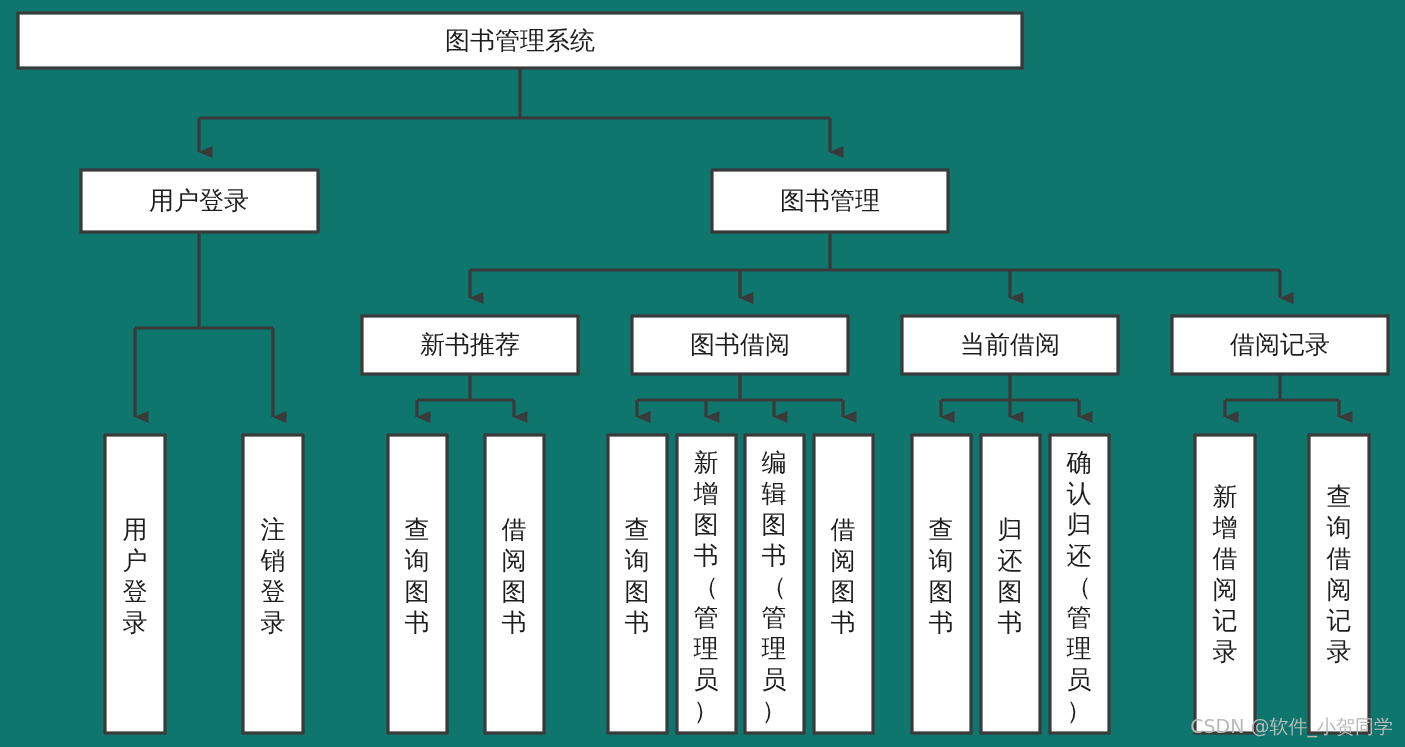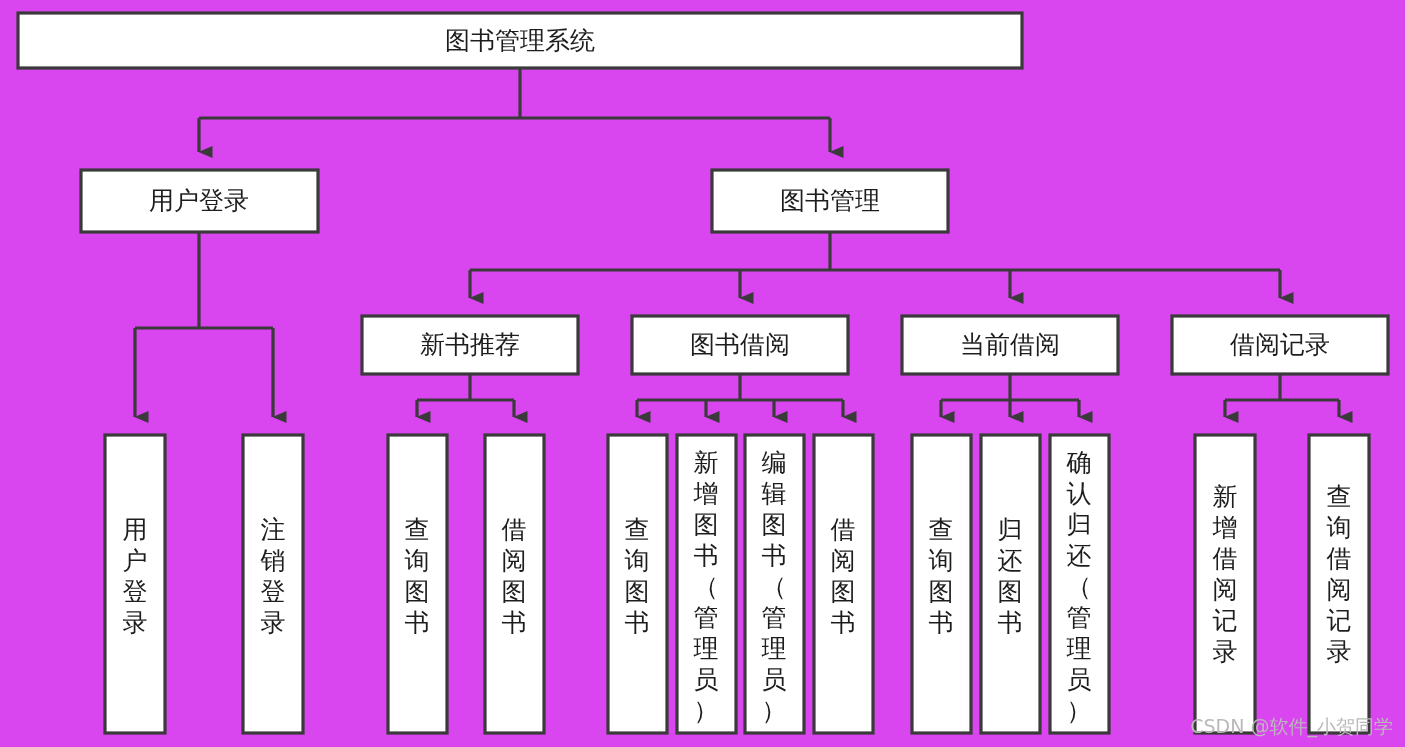--- a/index.html
+++ b/index.html
@@ -8,21 +8,21 @@
     padding: 0;
     background: #ffffff;
   }
   body {
     font-family: "DejaVu Sans", "Liberation Sans", sans-serif;
   }
   #diagram-root {
     position: relative;
     width: 1405px;
     height: 747px;
-    background: #d946ef;
+    background: #0f766e;
     overflow: hidden;
   }
   svg#tree-svg {
     position: absolute;
     left: 0;
     top: 0;
     width: 1405px;
     height: 747px;
     display: block;
   }

